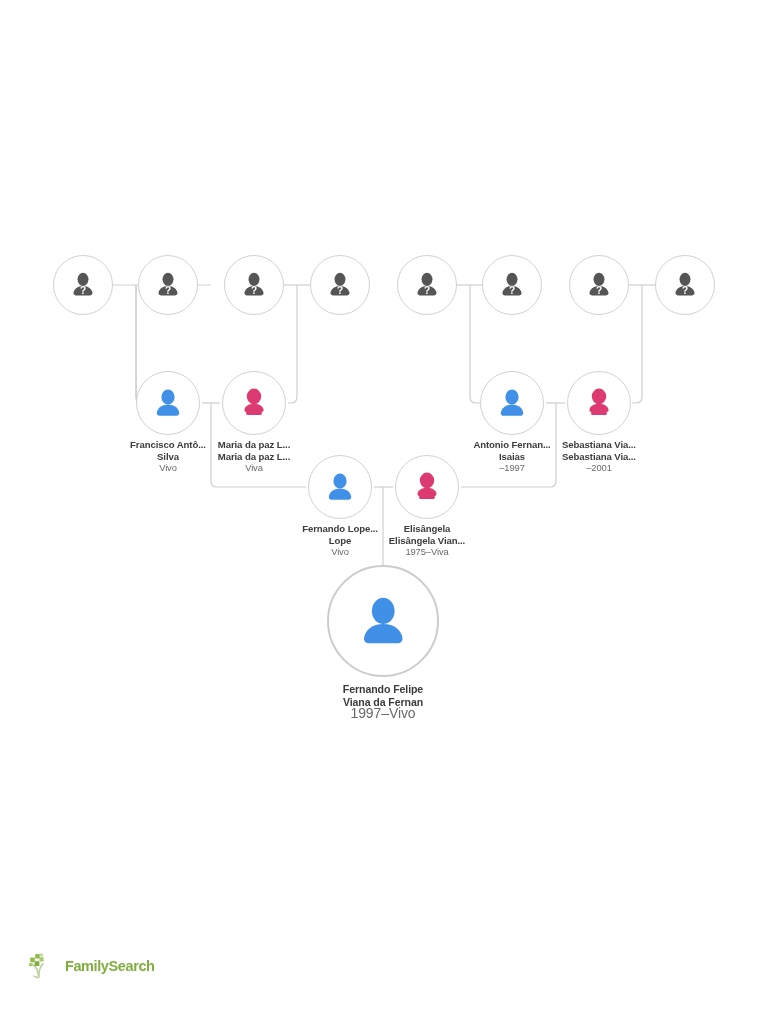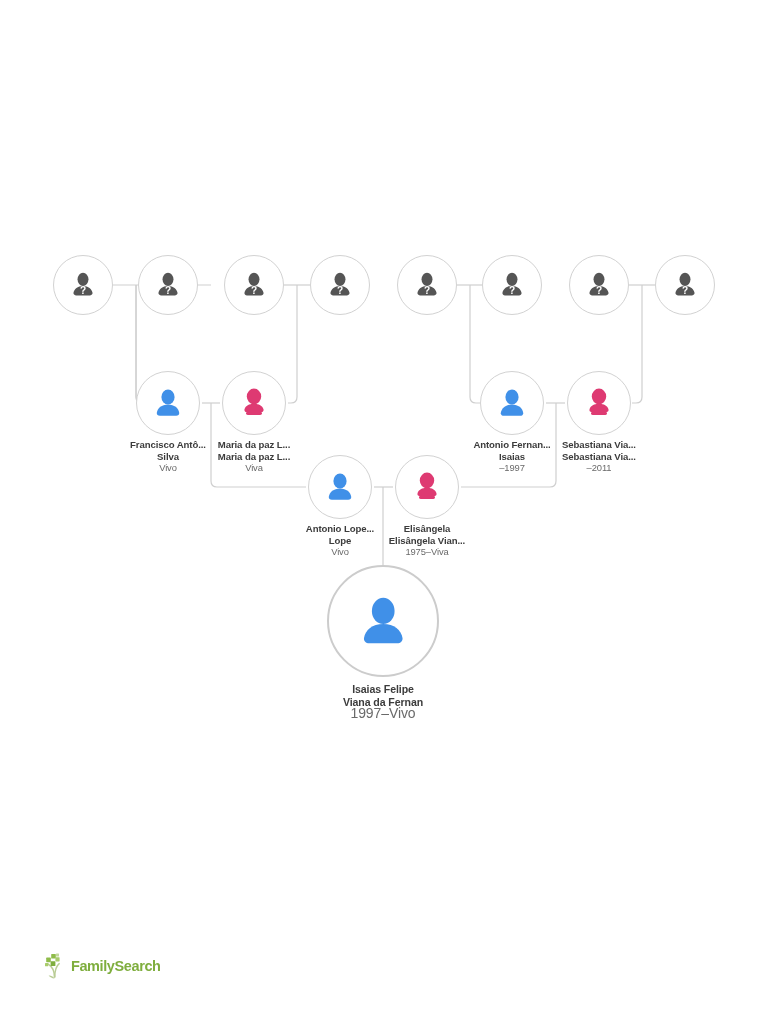--- a/index.html
+++ b/index.html
@@ -87,25 +87,25 @@
     font-size: 9.4px;
     font-weight: normal;
     color: #6a6a6a;
     letter-spacing: -0.1px;
   }
   .size-lg .label .lifespan { font-size: 14px; }
 
   
   #brand {
     position: absolute;
-    left: 44px;
+    left: 28px;
     top: 953px;
     display: flex;
     align-items: center;
-    gap: 3px;
+    gap: 13px;
   }
   #brand .mark { display: block; }
   #brand .wordmark {
     font-size: 14.5px;
     font-weight: bold;
     color: #7fae3e;
     letter-spacing: -0.4px;
     font-family: "Liberation Sans", sans-serif;
   }
 </style>
@@ -257,32 +257,32 @@
       <div class="person size-md" style="left: 599px; top: 403px;">
         <div class="avatar">
           <svg width="34" height="34" viewBox="0 0 34 34">
             <ellipse cx="17" cy="10.4" rx="7.2" ry="7.8" fill="#de3a72"></ellipse>
             <path d="M17 17.8 c-5.2 0 -8.2 2.2 -9.4 5.2 c-0.7 1.8 0.6 3.1 2.0 3.0 c-1.2 1.1 -0.6 3.0 1.3 3.0 h12.2 c1.9 0 2.5 -1.9 1.3 -3.0 c1.4 0.1 2.7 -1.2 2.0 -3.0 c-1.2 -3.0 -4.2 -5.2 -9.4 -5.2 z" fill="#de3a72"></path>
           </svg>
         </div>
         <div class="label">
           <span class="ln">Sebastiana Via...</span>
           <span class="ln">Sebastiana Via...</span>
-          <span class="lifespan">–2011</span>
+          <span class="lifespan">–2001</span>
         </div>
       </div>
       <div class="person size-md" style="left: 340px; top: 487px;">
         <div class="avatar">
           <svg width="34" height="34" viewBox="0 0 34 34">
             <ellipse cx="17" cy="11" rx="6.6" ry="7.6" fill="#4090e8"></ellipse>
             <path d="M17 18.6 c-6.4 0 -10.4 3.6 -11.2 8.1 c-0.3 1.7 1.2 3.1 3 3.1 h16.4 c1.8 0 3.3 -1.4 3 -3.1 c-0.8 -4.5 -4.8 -8.1 -11.2 -8.1 z" fill="#4090e8"></path>
           </svg>
         </div>
         <div class="label">
-          <span class="ln">Antonio Lope...</span>
+          <span class="ln">Fernando Lope...</span>
           <span class="ln">Lope</span>
           <span class="lifespan">Vivo</span>
         </div>
       </div>
       <div class="person size-md" style="left: 427px; top: 487px;">
         <div class="avatar">
           <svg width="34" height="34" viewBox="0 0 34 34">
             <ellipse cx="17" cy="10.4" rx="7.2" ry="7.8" fill="#de3a72"></ellipse>
             <path d="M17 17.8 c-5.2 0 -8.2 2.2 -9.4 5.2 c-0.7 1.8 0.6 3.1 2.0 3.0 c-1.2 1.1 -0.6 3.0 1.3 3.0 h12.2 c1.9 0 2.5 -1.9 1.3 -3.0 c1.4 0.1 2.7 -1.2 2.0 -3.0 c-1.2 -3.0 -4.2 -5.2 -9.4 -5.2 z" fill="#de3a72"></path>
           </svg>
@@ -294,21 +294,21 @@
         </div>
       </div>
       <div class="person size-lg" style="left: 383px; top: 621px;">
         <div class="avatar">
           <svg width="58.48" height="58.48" viewBox="0 0 34 34">
             <ellipse cx="17" cy="11" rx="6.6" ry="7.6" fill="#4090e8"></ellipse>
             <path d="M17 18.6 c-6.4 0 -10.4 3.6 -11.2 8.1 c-0.3 1.7 1.2 3.1 3 3.1 h16.4 c1.8 0 3.3 -1.4 3 -3.1 c-0.8 -4.5 -4.8 -8.1 -11.2 -8.1 z" fill="#4090e8"></path>
           </svg>
         </div>
         <div class="label">
-          <span class="ln">Isaias Felipe</span>
+          <span class="ln">Fernando Felipe</span>
           <span class="ln">Viana da Fernan</span>
           <span class="lifespan">1997–Vivo</span>
         </div>
       </div>
     </div>
 
 </div>
 
 <div id="brand">
   <svg class="mark" width="24" height="26" viewBox="0 0 24 26">

